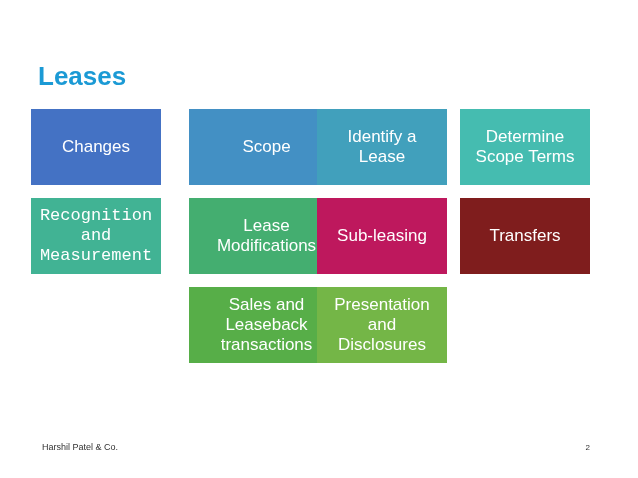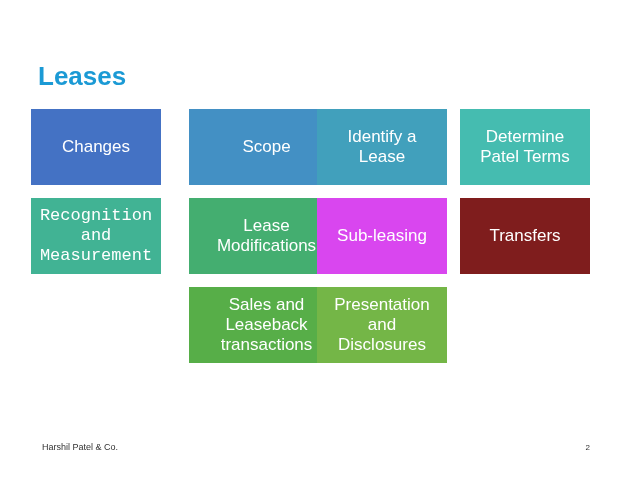--- a/index.html
+++ b/index.html
@@ -61,25 +61,25 @@
 </head>
 <body>
 
 <div class="slide">
 
   <div class="slide-title" style="color: rgb(27, 154, 213); margin-top: 48px;">Leases</div>
 
   <div class="box r1 c1" style="background: rgb(68, 114, 196);">Changes</div>
   <div class="box r1 c2" style="background: rgb(67, 144, 196);">Scope</div>
   <div class="box r1 c3" style="background: rgb(65, 160, 188);">Identify a Lease</div>
-  <div class="box r1 c4" style="background: rgb(69, 188, 176);">Determine Patel Terms</div>
+  <div class="box r1 c4" style="background: rgb(69, 188, 176);">Determine Scope Terms</div>
 
   <div class="box r2 c1" style="background: rgb(65, 179, 148); font-family: Liberation Mono, monospace;">Recognition and Measurement</div>
   <div class="box r2 c2" style="background: rgb(68, 174, 112);">Lease Modifications</div>
-  <div class="box r2 c3" style="background: #d946ef;">Sub-leasing</div>
+  <div class="box r2 c3" style="background: #be185d;">Sub-leasing</div>
   <div class="box r2 c4" style="background: #7f1d1d; text-align: center;">Transfers</div>
 
   <div class="box r3 c2" style="background: rgb(87, 174, 72);">Sales and Leaseback transactions</div>
   <div class="box r3 c3" style="background: rgb(116, 182, 71);">Presentation and Disclosures</div>
 
   <div class="footer-company" style="color: rgb(51, 51, 51);">Harshil Patel &amp; Co.</div>
   <div class="footer-page" style="color: rgb(51, 51, 51);">2</div>
 
 </div>
 

